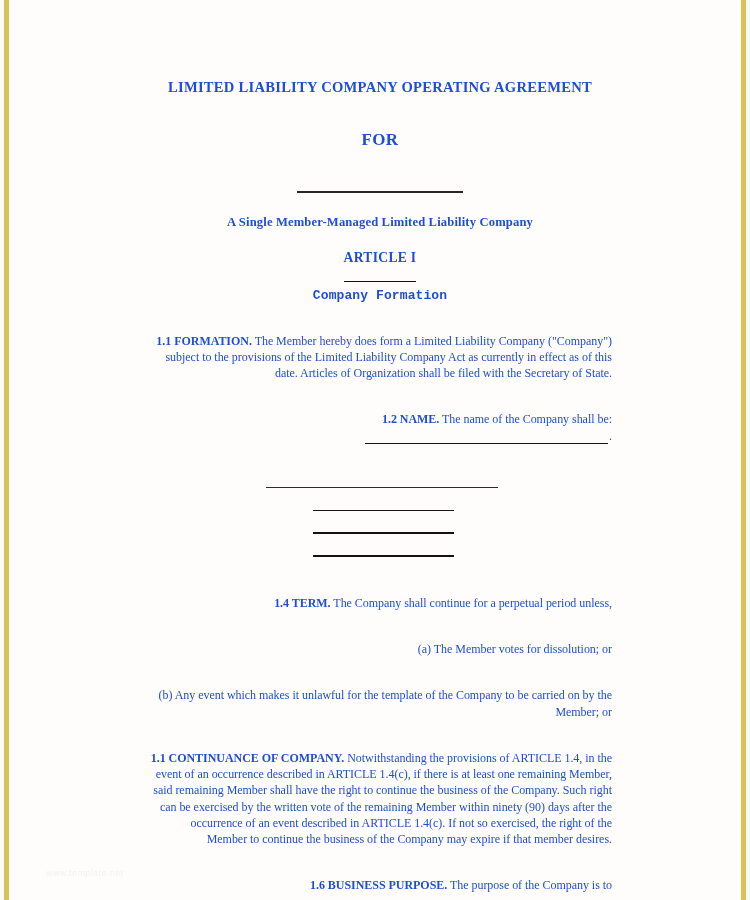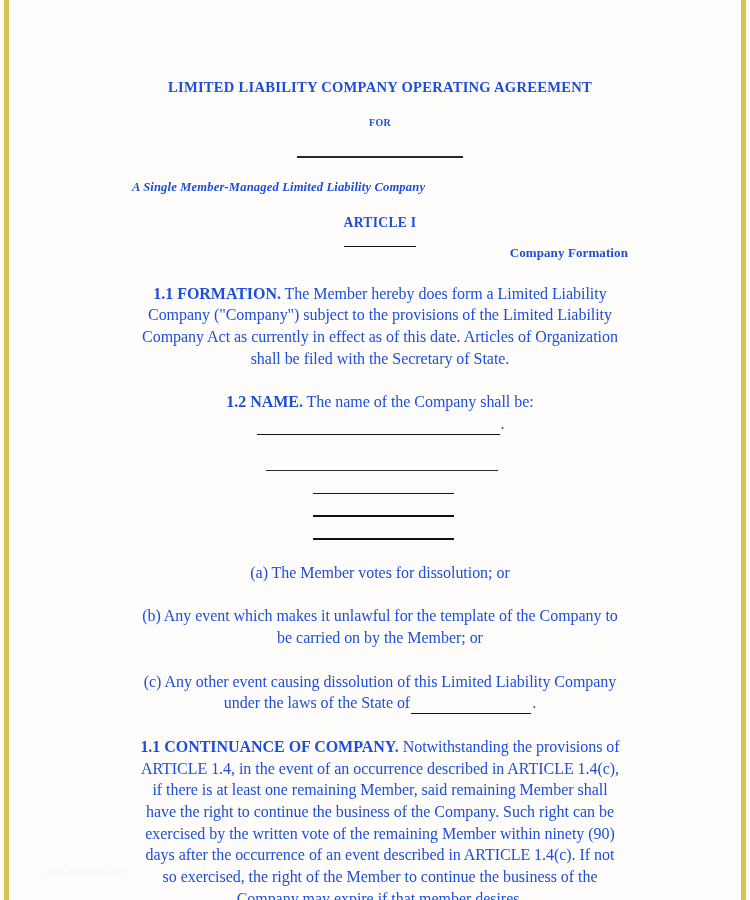--- a/index.html
+++ b/index.html
@@ -54,74 +54,75 @@
   .doc-title {
     margin: 0;
     padding-top: 79px;
     text-align: center;
     font-size: 14.6px;
     font-weight: bold;
     letter-spacing: 0.25px;
     line-height: 1.2;
   }
   .doc-for {
-    margin: 0;
+    margin: 13px;
     padding-top: 20px;
     text-align: center;
-    font-size: 10px;
+    font-size: 17px;
     font-weight: bold;
     letter-spacing: 0.3px;
   }
   .title-rule-wrap {
     padding-top: 19px;
     text-align: center;
   }
   .title-rule {
     display: inline-block;
     width: 166px;
     height: 0;
     border-bottom: 2px solid #2a2623;
     vertical-align: middle;
   }
   .doc-subtitle {
     margin: 0;
     padding-top: 15px;
+    text-align: center;
     font-size: 12.6px;
-    font-style: italic;
     font-weight: bold;
     letter-spacing: 0.15px;
   }
   .article-heading {
     margin: 0;
     padding-top: 20px;
     text-align: center;
     font-size: 13.6px;
     font-weight: bold;
     letter-spacing: 0.3px;
   }
   .article-heading span {
     border-bottom: 1.5px solid #16120f;
     padding-bottom: 16px;
   }
   .article-subheading {
-    margin: 0;
-    padding-top: 14px;
-    text-align: right;
-    font-size: 13px;
-    font-weight: bold;
-    letter-spacing: 0.1px;
-  }
-
-  
-  .para {
     margin: 8px;
     padding-top: 14px;
-    font-size: 16px;
+    text-align: center;
+    font-size: 13px;
+    font-weight: bold;
+    letter-spacing: 0.1px;
+    font-family: Liberation Mono, monospace;
+  }
+
+  
+  .para {
+    margin: 16px;
+    padding-top: 14px;
+    font-size: 12px;
     line-height: 1.355;
-    text-align: center;
+    text-align: right;
     letter-spacing: -0.04px;
   }
   .para .lead {
     font-weight: bold;
   }
 
   
   .blank-inline {
     display: inline-block;
     border-bottom: 1.6px solid #16120f;
@@ -201,28 +202,29 @@
     </p>
 
 
     <div class="rule-block">
       <div class="rule r1"></div>
       <div class="rule r2"></div>
       <div class="rule r3"></div>
       <div class="rule r4"></div>
     </div>
 
+    <p class="para" style="padding-top:22px;">
+      <span class="lead">1.4 TERM.</span>
+      <span>The Company shall continue for a perpetual period unless,</span>
+    </p>
 
     <p class="para">(a) The Member votes for dissolution; or</p>
 
     <p class="para">(b) Any event which makes it unlawful for the template of the Company to be carried on by the Member; or</p>
 
-    <p class="para">
-      <span>(c) Any other event causing dissolution of this Limited Liability Company under the laws of the State of</span><span class="blank-inline blank-state"></span><span>.</span>
-    </p>
 
     <p class="para">
       <span class="lead">1.1 CONTINUANCE OF COMPANY.</span>
       <span>Notwithstanding the provisions of ARTICLE 1.4, in the event of an occurrence described in ARTICLE 1.4(c), if there is at least one remaining Member, said remaining Member shall have the right to continue the business of the Company. Such right can be exercised by the written vote of the remaining Member within ninety (90) days after the occurrence of an event described in ARTICLE 1.4(c). If not so exercised, the right of the Member to continue the business of the Company may expire if that member desires.</span>
     </p>
 
     <p class="para">
       <span class="lead">1.6 BUSINESS PURPOSE.</span>
       <span>The purpose of the Company is to</span><span class="blank-inline blank-purpose"></span>
     </p>

